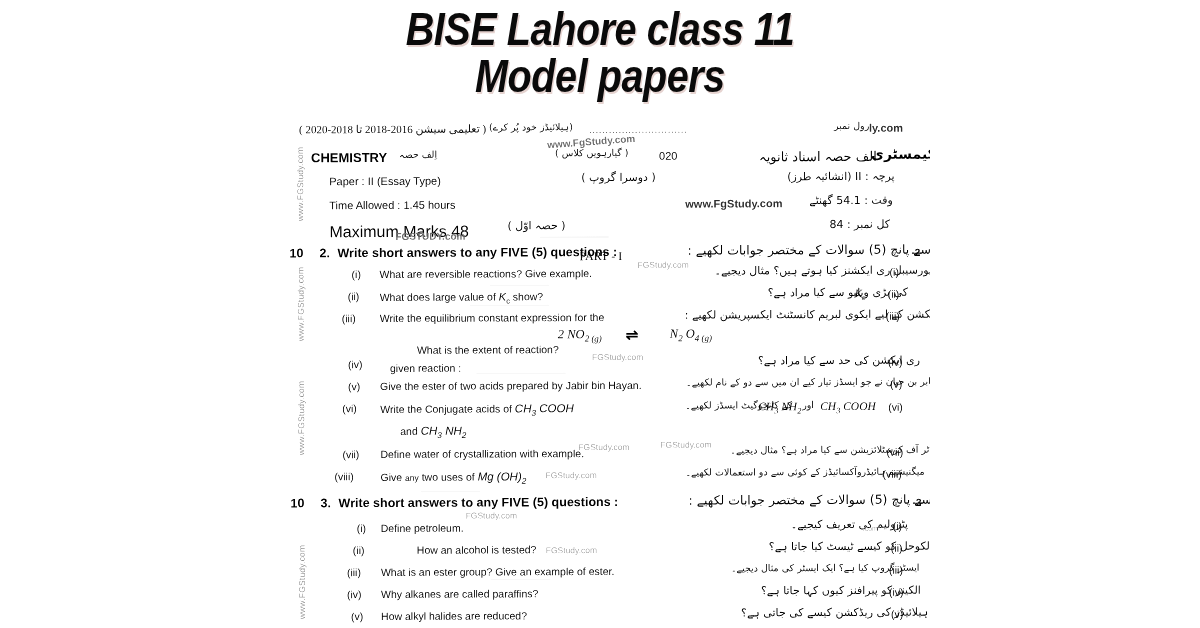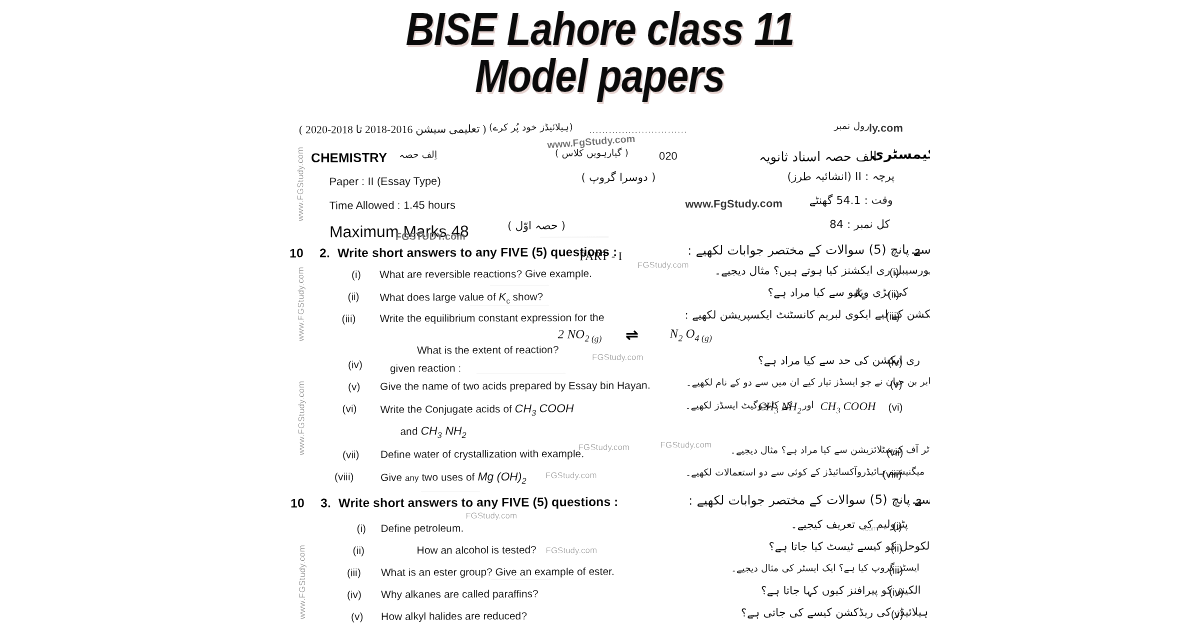--- a/index.html
+++ b/index.html
@@ -187,21 +187,21 @@
   <div class="eqarrow" style="left:336px; top:214px;">⇌</div>
   <div class="sc ser ital" style="left:380px; top:216px; font-size:12.5px;"><span class="ital">N</span><sub>2</sub> <span class="ital">O</span><sub>4 (g)</sub></div>
   <div class="wm" style="left:302px; top:240px;">FGStudy.com</div>
 
   <div class="sc eng" style="left:58px; top:246px;">(iv)</div>
   <div class="sc eng" style="left:90px; top:232px;margin-left:37px;">What is the extent of reaction?</div>
   <div class="sc ur" style="left:468px; top:244px;text-align:right;">ری ایکشن کی حد سے کیا مراد ہے؟</div>
   <div class="sc eng" style="left:598px; top:246px;">(iv)</div>
 
   <div class="sc eng" style="left:58px; top:268px;">(v)</div>
-  <div class="sc eng" style="left:90px; top:268px;">Give the name of two acids prepared by Essay bin Hayan.</div>
+  <div class="sc eng" style="left:90px; top:268px;">Give the ester of two acids prepared by Jabir bin Hayan.</div>
   <div class="sc ur ur-sm" style="left:396px; top:266px;">جابر بن حیان نے جو ایسڈز تیار کیے ان میں سے دو کے نام لکھیے۔</div>
   <div class="sc eng" style="left:600px; top:268px;">(v)</div>
 
   <div class="sc eng" style="left:52px; top:290px;">(vi)</div>
   <div class="sc eng" style="left:90px; top:290px;">Write the Conjugate acids of <span class="ser ital" style="font-size:11.5px;">CH<sub>3</sub> COOH</span></div>
   <div class="sc eng" style="left:110px; top:312px;">and <span class="ser ital" style="font-size:11.5px;">CH<sub>3</sub> NH<sub>2</sub></span></div>
   <div class="sc ur ur-sm" style="left:395px; top:289px;">کے کانجوگیٹ ایسڈز لکھیے۔</div>
   <div class="sc ser ital" style="left:468px; top:289px; font-size:11.5px;">CH<sub>3</sub> NH<sub>2</sub></div>
   <div class="sc ur ur-sm" style="left:512px; top:289px;">اور</div>
   <div class="sc ser ital" style="left:530px; top:289px; font-size:11.5px;">CH<sub>3</sub> COOH</div>

